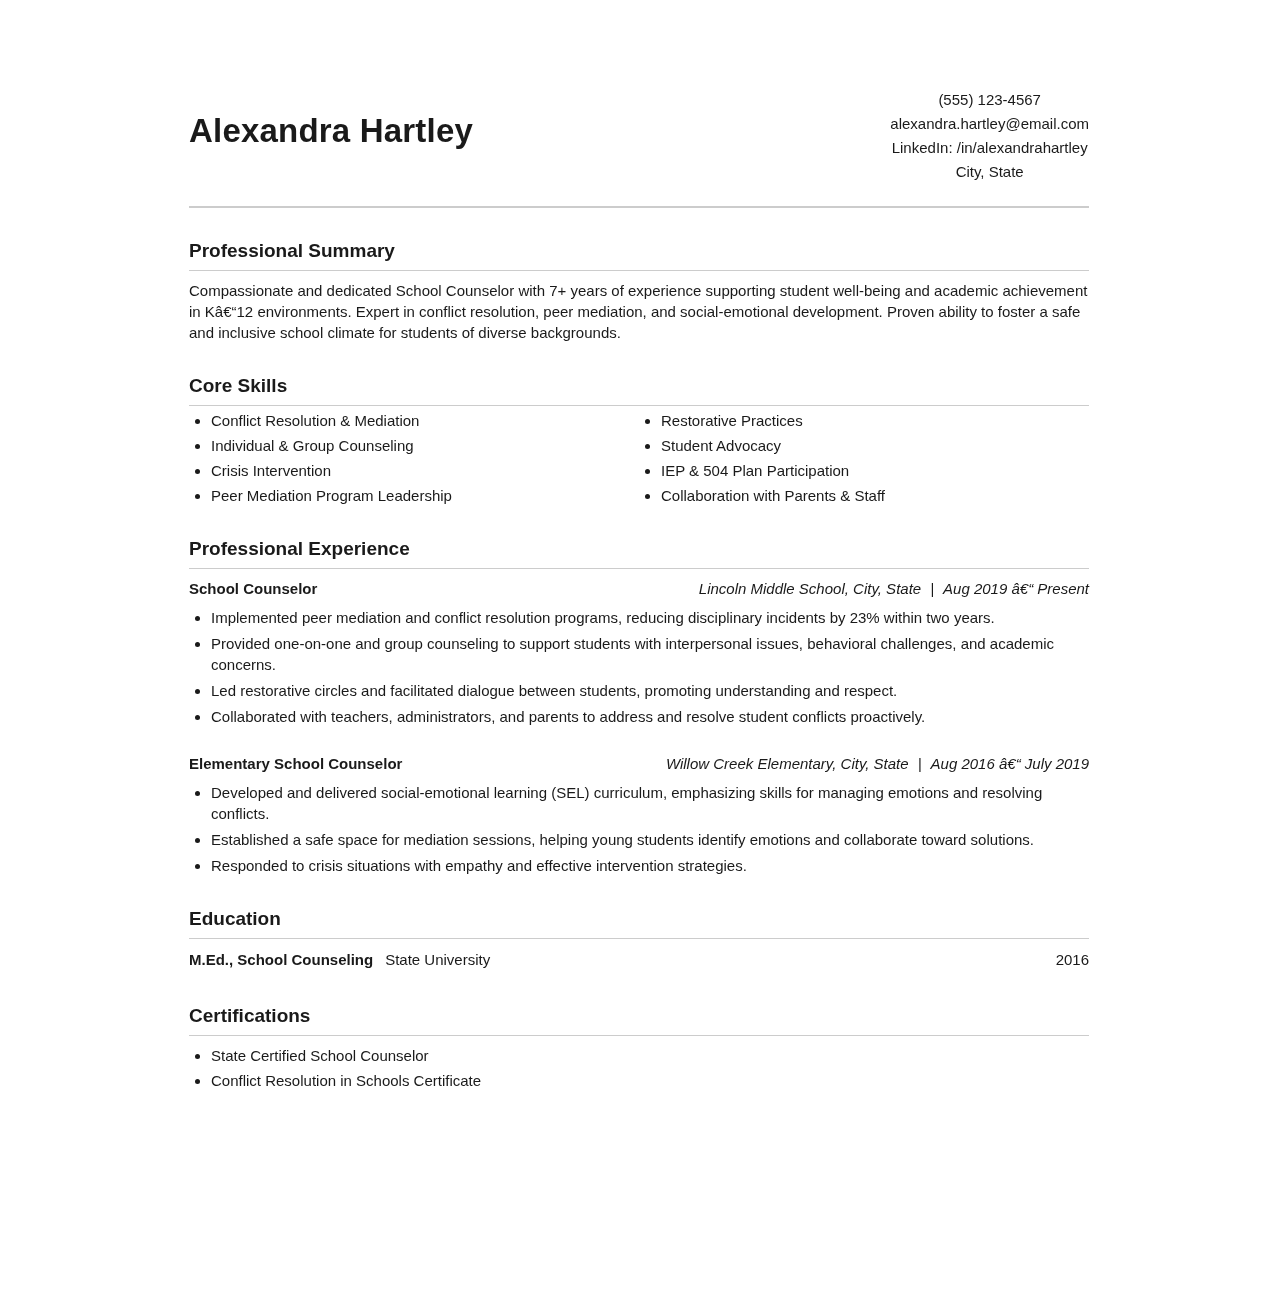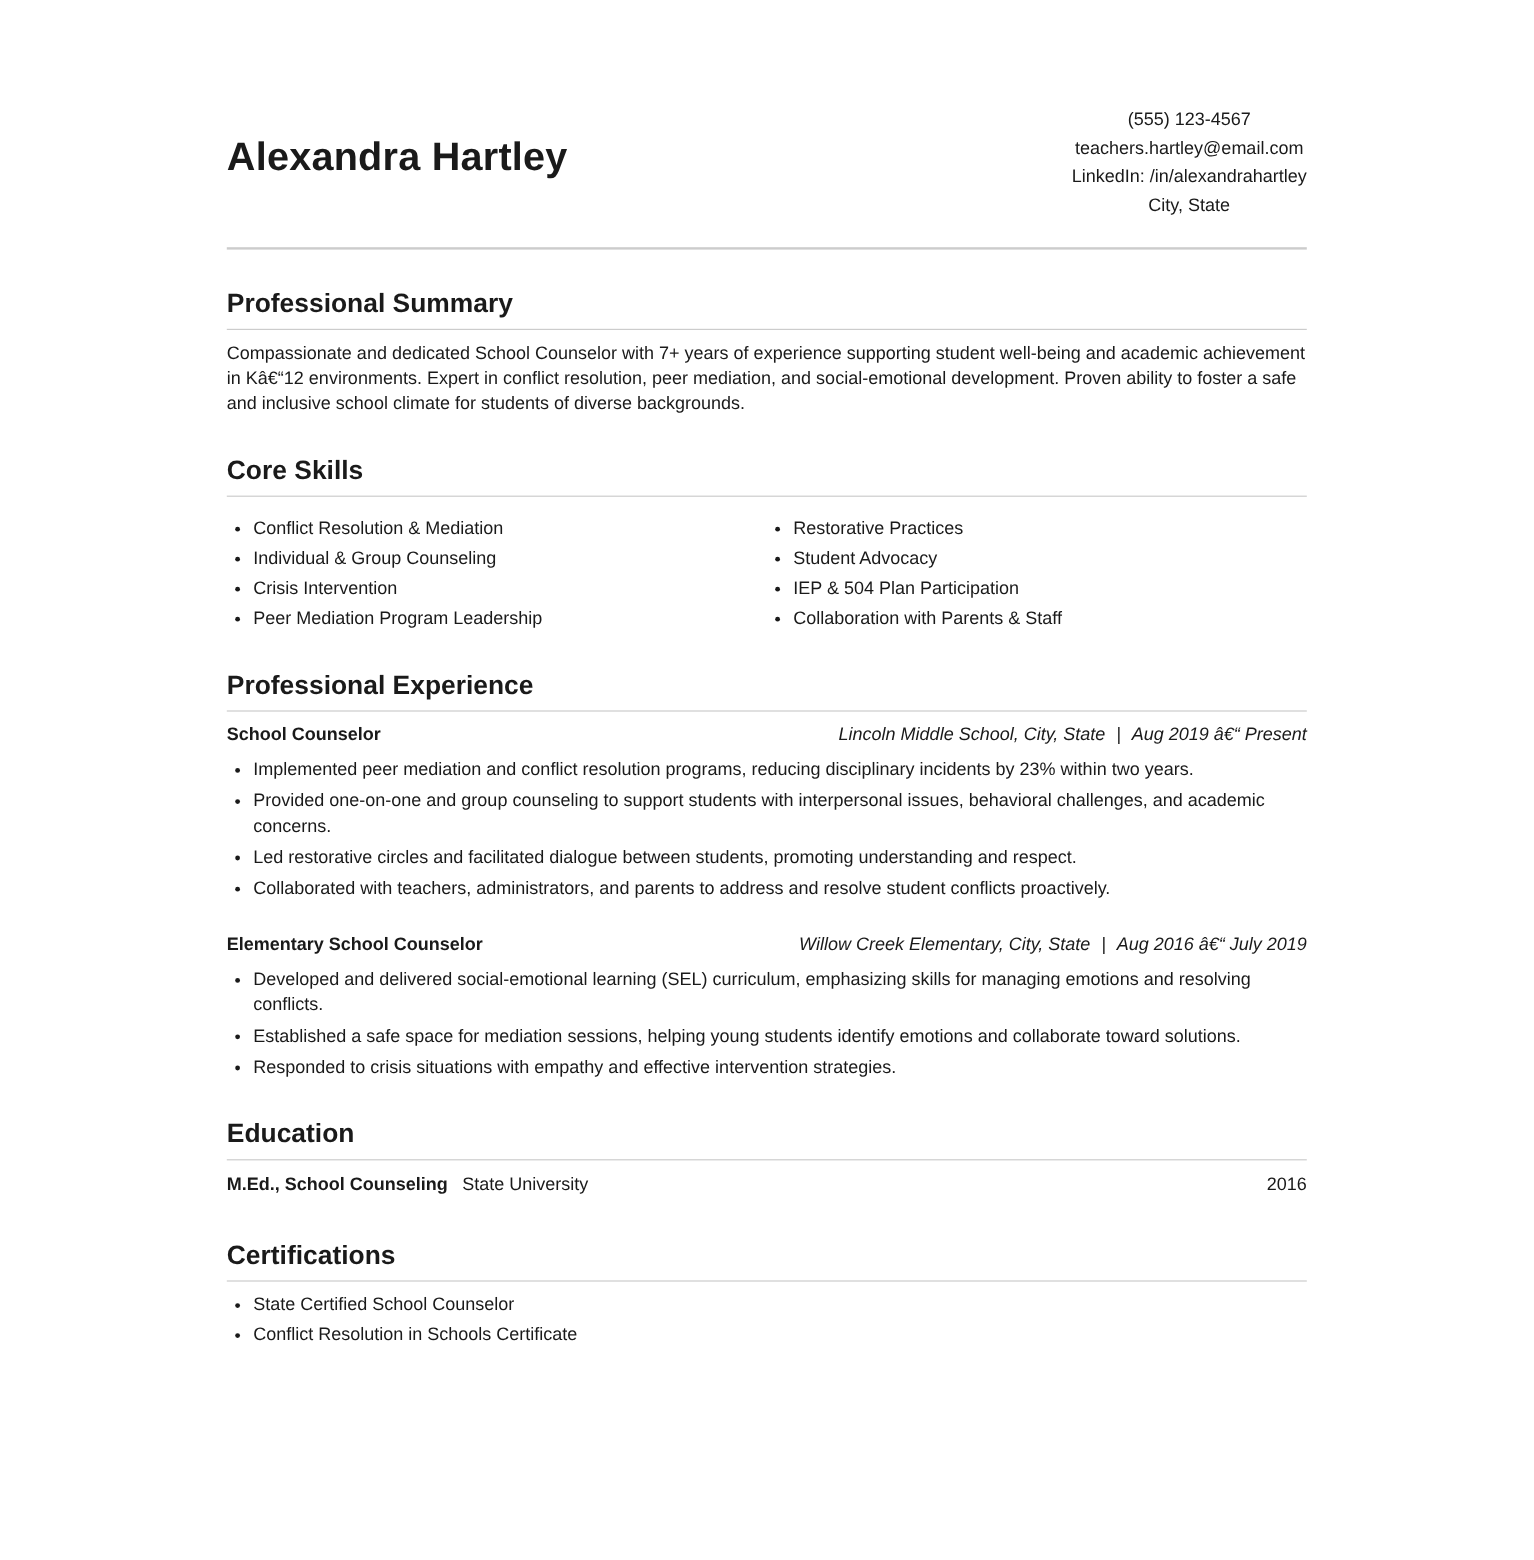--- a/index.html
+++ b/index.html
@@ -35,33 +35,33 @@
     text-align: center;
     line-height: 24px;
     padding-top: 2px;
   }
   .header-rule {
     border: none;
     border-top: 2px solid #cccccc;
     margin: 22px 0 0 0;
   }
   h2 {
-    font-size: 22px;
+    font-size: 19px;
     font-weight: 700;
     margin: 32px 0 0 0;
     padding-bottom: 8px;
     border-bottom: 1px solid #cccccc;
   }
   .summary-text {
     margin: 9px 0 0 0;
     line-height: 21px;
   }
   .skills-cols {
     display: flex;
-    margin-top: 12px;
+    margin-top: 0;
   }
   .skills-cols ul {
     width: 50%;
     margin: 0;
     padding-left: 22px;
     list-style: disc;
   }
   .skills-cols li {
     line-height: 21px;
     margin-top: 4px;
@@ -124,21 +124,21 @@
 </style>
 </head>
 <body>
 
 <div class="page">
 
   <div class="header">
     <h1 class="name">Alexandra Hartley</h1>
     <div class="contact">
       <div>(555) 123-4567</div>
-      <div>teachers.hartley@email.com</div>
+      <div>alexandra.hartley@email.com</div>
       <div>LinkedIn: /in/alexandrahartley</div>
       <div>City, State</div>
     </div>
   </div>
 
   <hr class="header-rule">
 
   <section>
     <h2>Professional Summary</h2>
     <p class="summary-text">Compassionate and dedicated School Counselor with 7+ years of experience supporting student well-being and academic achievement in Kâ€“12 environments. Expert in conflict resolution, peer mediation, and social-emotional development. Proven ability to foster a safe and inclusive school climate for students of diverse backgrounds.</p>

